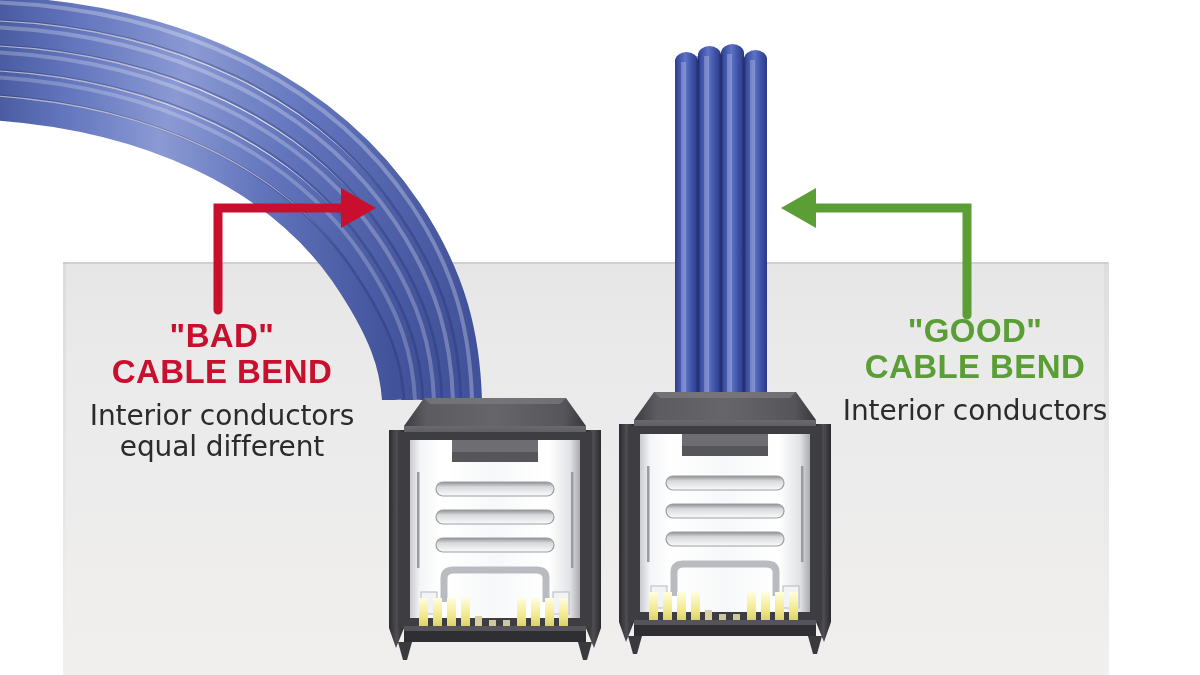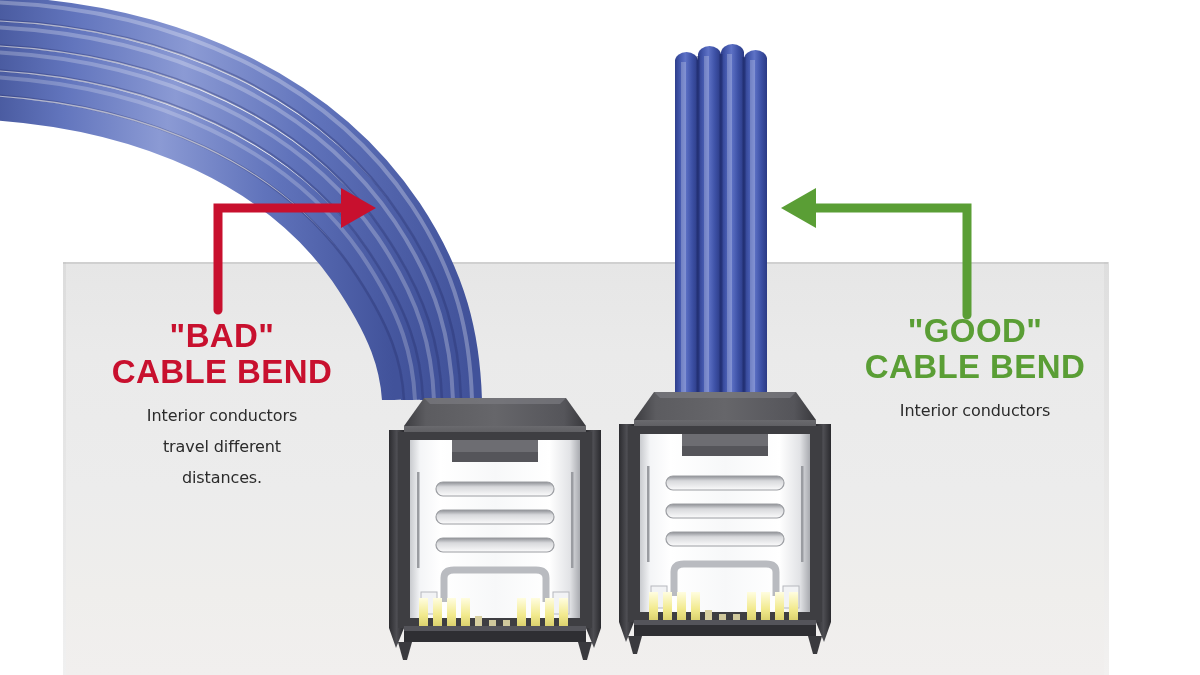--- a/index.html
+++ b/index.html
@@ -58,21 +58,21 @@
     line-height: 36px;
     letter-spacing: .4px;
   }
   .headline.red   { color: #c8102e; }
   .headline.green { color: #5a9e35; }
 
   .subtext {
     margin-top: 10px;
     font-family: "DejaVu Sans", sans-serif;
     font-weight: 400;
-    font-size: 16px;
+    font-size: 28px;
     line-height: 31px;
     color: #2b2b2b;
     letter-spacing: -0.1px;
   }
 </style>
 </head>
 <body>
 
 <div id="stage">
 
@@ -294,22 +294,21 @@
     </g>
   </svg>
 
   <div class="textblock tb-left">
     <div class="headline red">
       <div>"BAD"</div>
       <div>CABLE BEND</div>
     </div>
     <div class="subtext">
       <div>Interior conductors</div>
-      <div>travel different</div>
-      <div>distances.</div>
+      <div>equal different</div>
     </div>
   </div>
 
   <div class="textblock tb-right">
     <div class="headline green">
       <div>"GOOD"</div>
       <div>CABLE BEND</div>
     </div>
     <div class="subtext">
       <div>Interior conductors</div>

